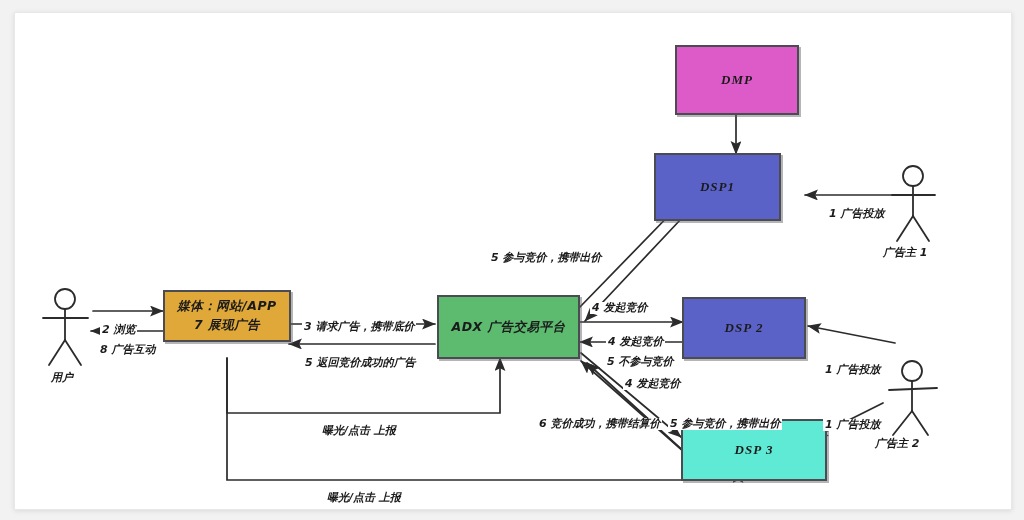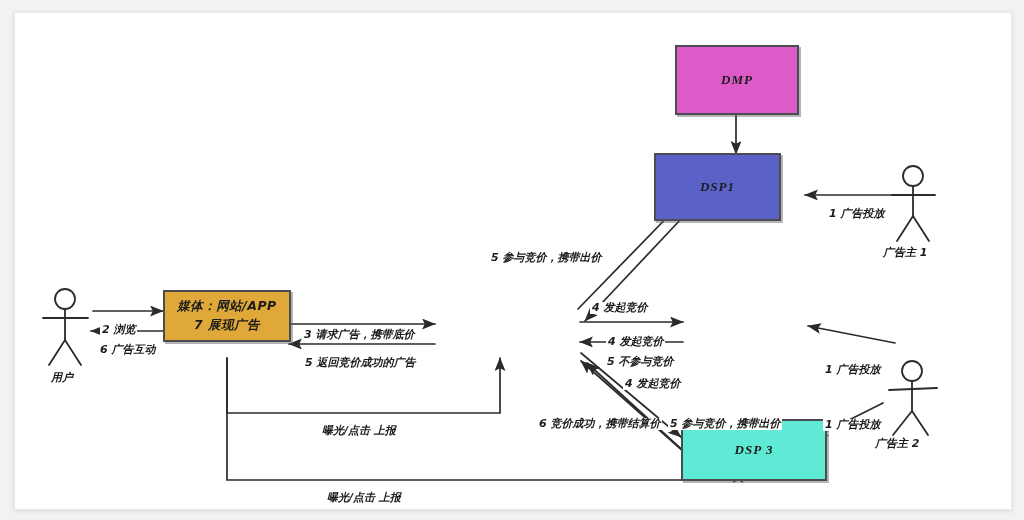--- a/index.html
+++ b/index.html
@@ -146,39 +146,45 @@
   </svg>
 
   <div class="node-box" style="left:660px; top:32px; width:124px; height:70px; background:#dd5bc8;">
     <div class="node-label">DMP</div>
   </div>
 
   <div class="node-box" style="left:639px; top:140px; width:127px; height:68px; background:#5a62c8;">
     <div class="node-label">DSP1</div>
   </div>
 
+  <div class="node-box" style="left:667px; top:284px; width:124px; height:62px; background:#5a62c8;">
+    <div class="node-label">DSP 2</div>
+  </div>
 
   <div class="node-box" style="left:666px; top:406px; width:146px; height:62px; background:#5eead4;">
     <div class="node-label">DSP 3</div>
   </div>
 
+  <div class="node-box" style="left:422px; top:282px; width:143px; height:64px; background:#5cbb6e;">
+    <div class="node-label cjk">ADX 广告交易平台</div>
+  </div>
 
   <div class="node-box" style="left:148px; top:277px; width:128px; height:52px; background:#dfa839;">
     <div class="node-label cjk">媒体：网站/APP</div>
     <div class="node-label cjk">7 展现广告</div>
   </div>
 
   <div class="actor-caption" style="left:36px; top:357px;">用户</div>
   <div class="actor-caption" style="left:868px; top:232px;">广告主 1</div>
   <div class="actor-caption" style="left:860px; top:423px;">广告主 2</div>
 
   <div class="edge-label" style="left:85px; top:291px;">2 浏览</div>
-  <div class="edge-label" style="left:83px; top:311px;">6 广告互动</div>
-
-  <div class="edge-label" style="left:287px; top:296px;">3 请求广告，携带底价</div>
+  <div class="edge-label" style="left:83px; top:311px;">8 广告互动</div>
+
+  <div class="edge-label" style="left:287px; top:288px;">3 请求广告，携带底价</div>
   <div class="edge-label" style="left:288px; top:324px;">5 返回竞价成功的广告</div>
 
   <div class="edge-label" style="left:474px; top:219px;">5 参与竞价，携带出价</div>
   <div class="edge-label" style="left:575px; top:269px;">4 发起竞价</div>
 
   <div class="edge-label" style="left:591px; top:303px;">4 发起竞价</div>
   <div class="edge-label" style="left:590px; top:323px;">5 不参与竞价</div>
 
   <div class="edge-label" style="left:608px; top:345px;">4 发起竞价</div>
   <div class="edge-label" style="left:653px; top:385px;">5 参与竞价，携带出价</div>

